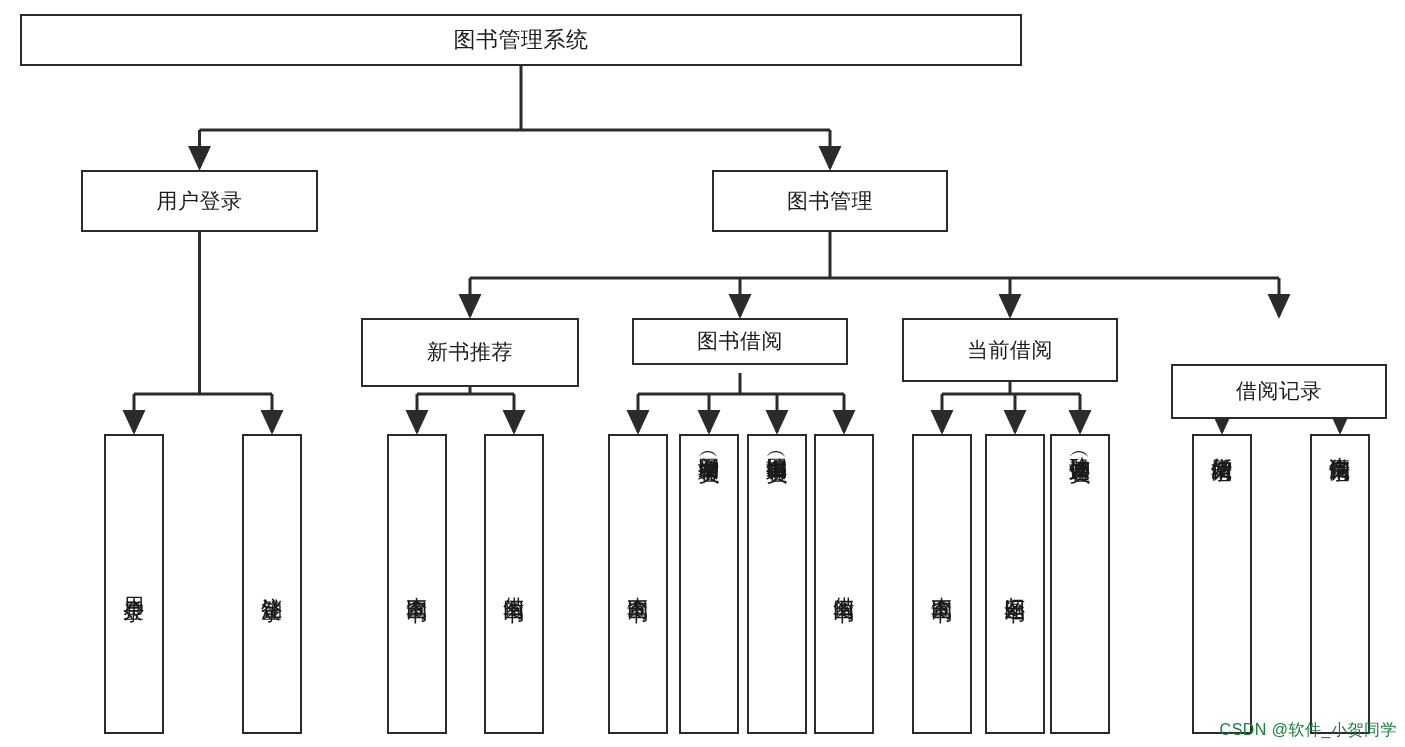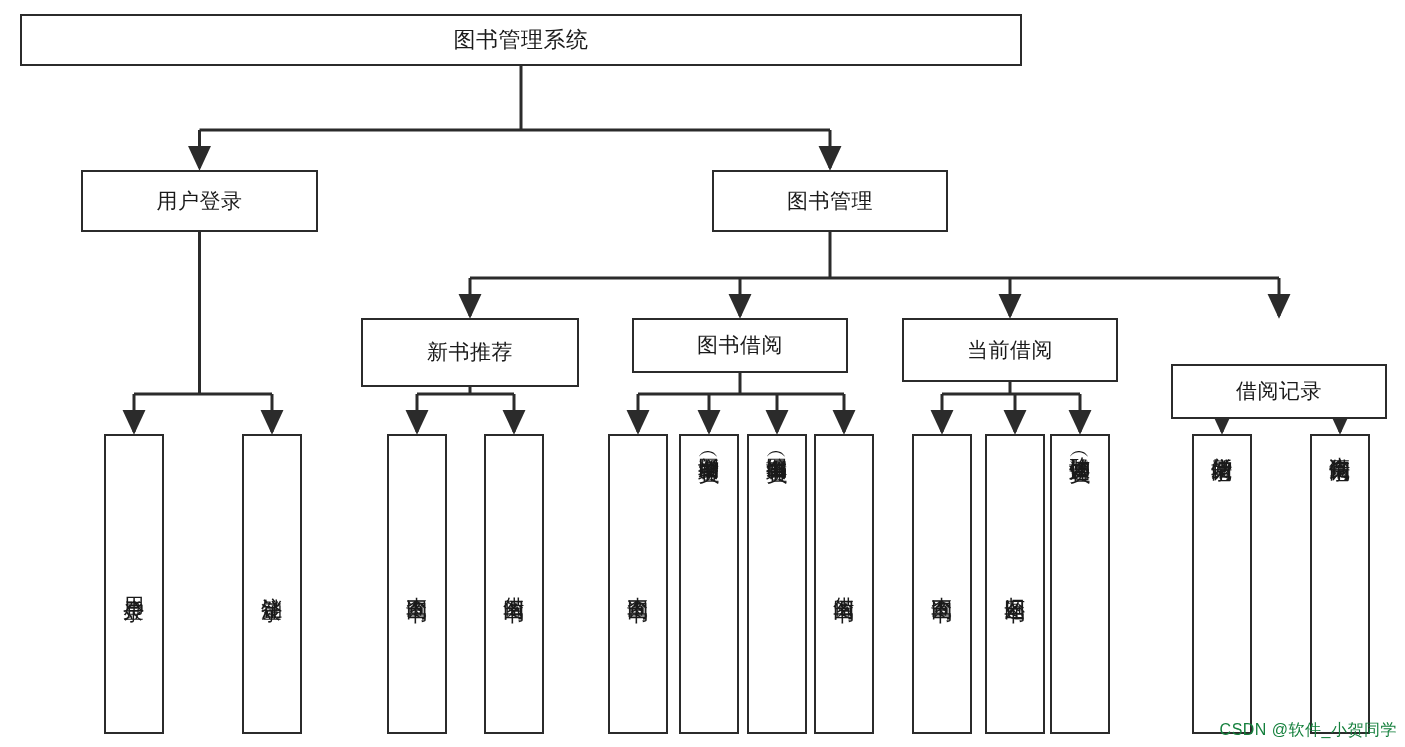--- a/index.html
+++ b/index.html
@@ -134,21 +134,21 @@
       </div>
       <div class="node horiz" style="left: 81px; top: 170px; width: 237px; height: 62px;">
         <span class="node-label">用户登录</span>
       </div>
       <div class="node horiz" style="left: 712px; top: 170px; width: 236px; height: 62px;">
         <span class="node-label">图书管理</span>
       </div>
       <div class="node horiz" style="left: 361px; top: 318px; width: 218px; height: 69px;">
         <span class="node-label">新书推荐</span>
       </div>
-      <div class="node horiz" style="left: 632px; top: 318px; width: 216px; height: 55px;">
+      <div class="node horiz" style="left: 632px; top: 318px; width: 216px; height: 47px;">
         <span class="node-label">图书借阅</span>
       </div>
       <div class="node horiz" style="left: 902px; top: 318px; width: 216px; height: 64px;">
         <span class="node-label">当前借阅</span>
       </div>
       <div class="node horiz" style="left: 1171px; top: 318px; width: 216px; height: 55px; margin-top: 46px;">
         <span class="node-label">借阅记录</span>
       </div>
       <div class="node vert centered" style="left: 104px; top: 434px; width: 60px; height: 300px;">
         <span class="node-label">用户登录</span>

